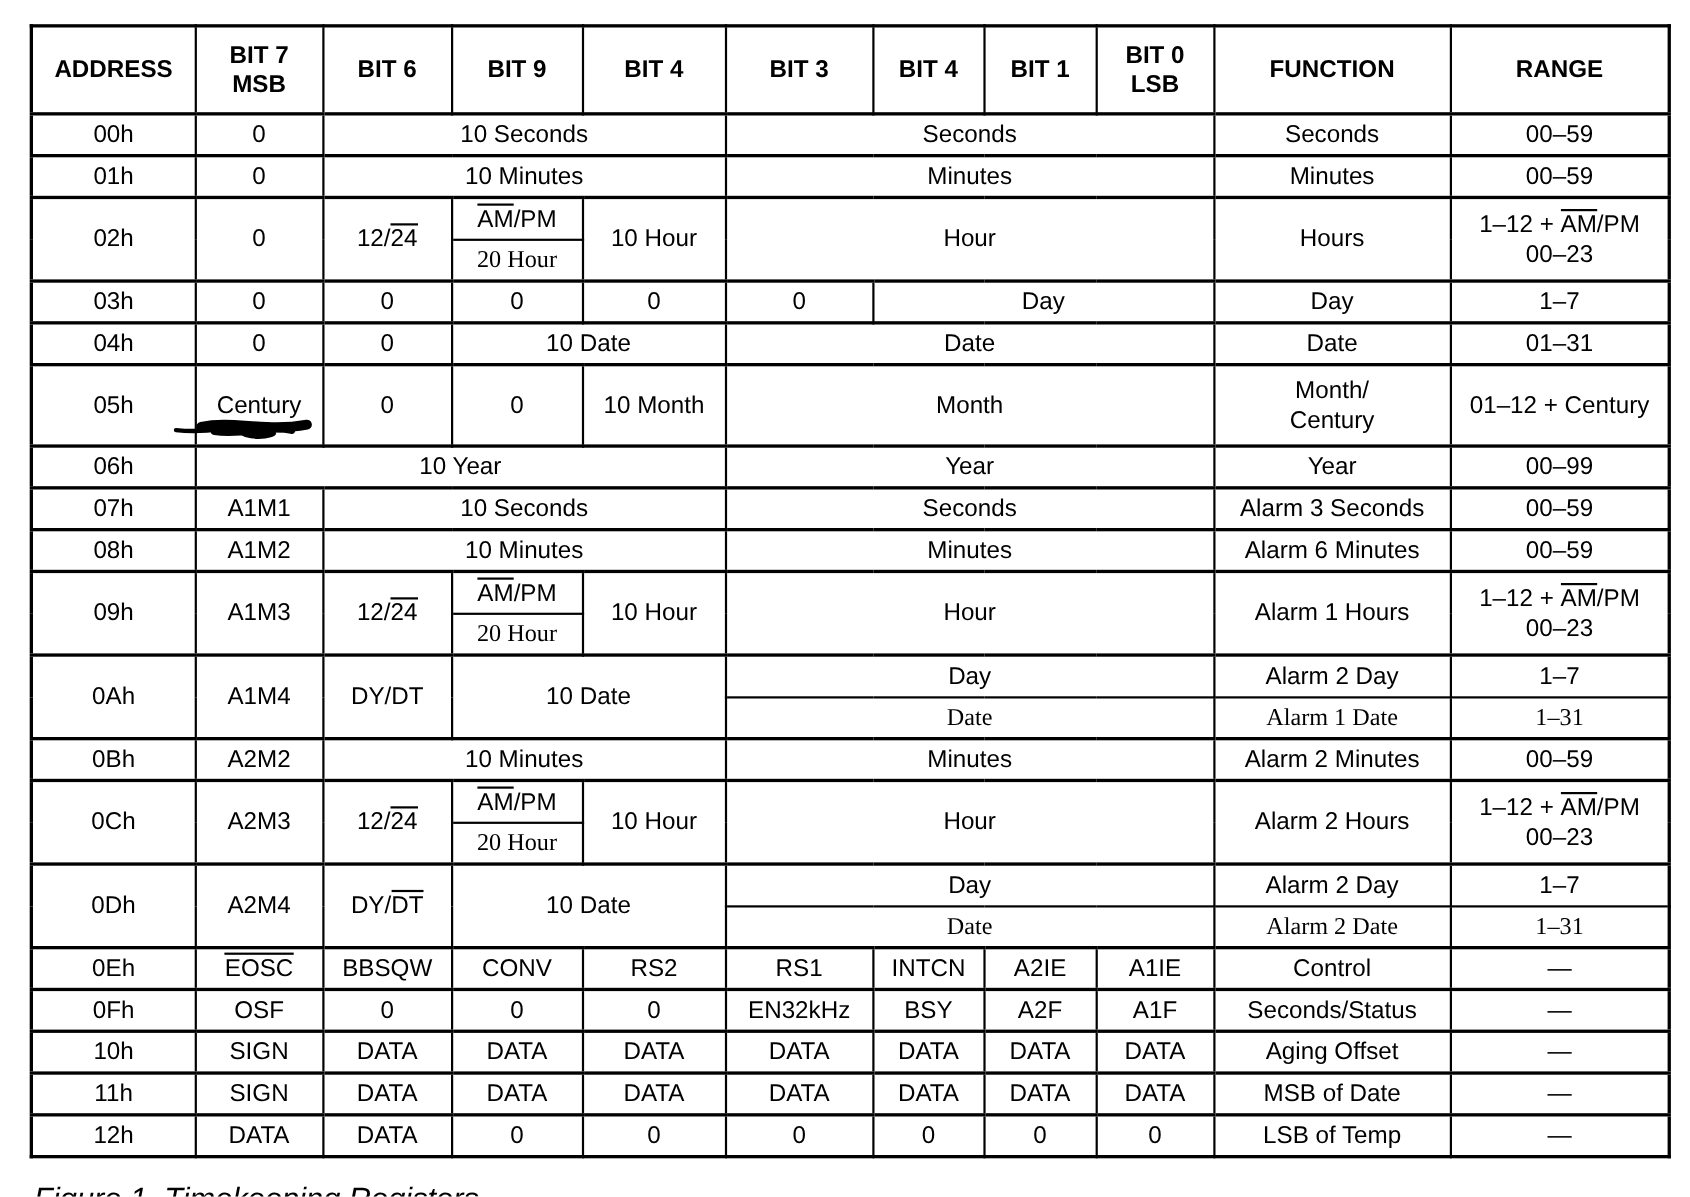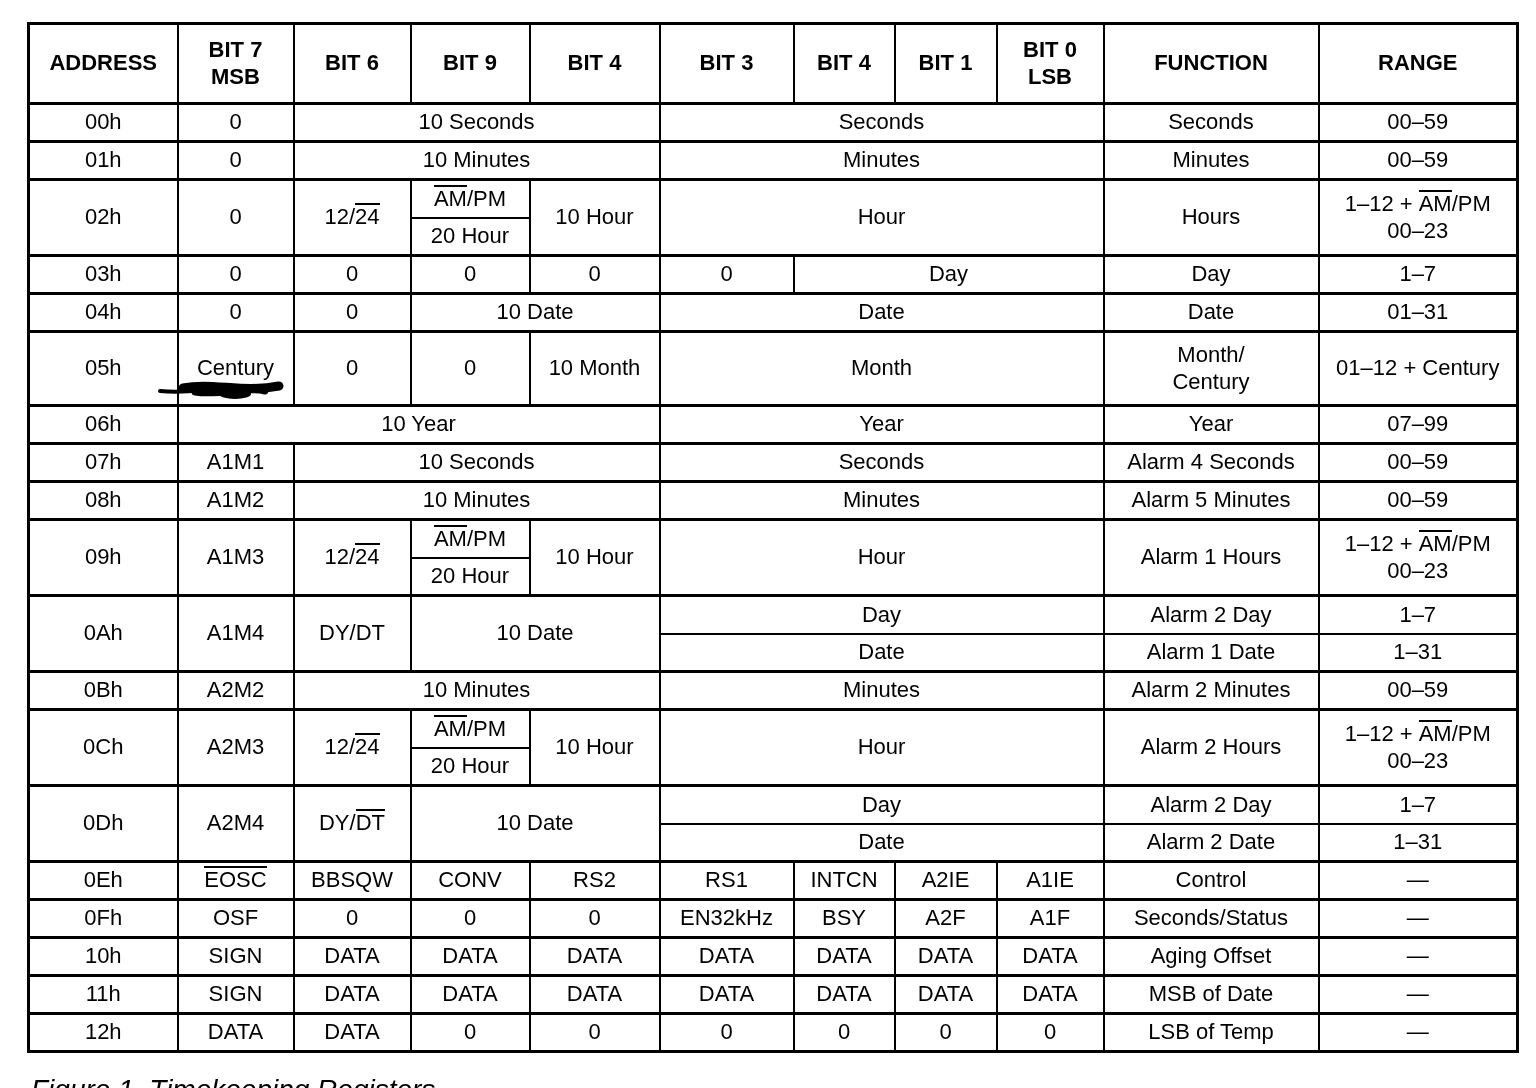--- a/index.html
+++ b/index.html
@@ -7,21 +7,21 @@
         font-family:"Liberation Sans", sans-serif;color:#000;}
   table.reg{position:absolute;left:27px;top:22px;width:1489px;
             border-collapse:collapse;table-layout:fixed;border:3px solid #000;}
   th,td{border:2px solid #000;padding:0;text-align:center;vertical-align:middle;
         font-size:22px;line-height:1.2;overflow:visible;}
   th{font-weight:bold;}
   thead tr{height:80px;padding-left:32px;}
   tbody tr{height:38px;}
   tbody tr.tall{height:74px;margin-left:42px;}
   tr.sep>td{border-top:3px solid #000;}
-  tr.sub>td{border-top:1.5px solid #000;}
+  tr.sub>td{border-top:1.5px solid #000;font-family:Liberation Serif, serif;}
   .ov{display:inline-block;position:relative;}
   .ov::before{content:"";position:absolute;left:0;right:0;top:-1px;border-top:2px solid #000;}
   td.rel{position:relative;}
   svg.scribble{position:absolute;left:-22px;top:46px;pointer-events:none;}
   .caption{position:absolute;left:31px;top:1074px;font-style:italic;font-size:28px;
            font-weight:400;white-space:nowrap;}
 </style>
 </head>
 <body>
 
@@ -129,38 +129,38 @@
   <td colspan="4">Month</td>
   <td>Month/<br>Century</td>
   <td>01–12 + Century</td>
 </tr>
 
 <tr class="sep">
   <td>06h</td>
   <td colspan="4">10 Year</td>
   <td colspan="4">Year</td>
   <td>Year</td>
-  <td>07–99</td>
+  <td>00–99</td>
 </tr>
 
 <tr class="sep">
   <td>07h</td>
   <td>A1M1</td>
   <td colspan="3">10 Seconds</td>
   <td colspan="4">Seconds</td>
-  <td>Alarm 4 Seconds</td>
+  <td>Alarm 3 Seconds</td>
   <td>00–59</td>
 </tr>
 
 <tr class="sep">
   <td>08h</td>
   <td>A1M2</td>
   <td colspan="3">10 Minutes</td>
   <td colspan="4">Minutes</td>
-  <td>Alarm 5 Minutes</td>
+  <td>Alarm 6 Minutes</td>
   <td>00–59</td>
 </tr>
 
 <tr class="sep">
   <td rowspan="2">09h</td>
   <td rowspan="2">A1M3</td>
   <td rowspan="2">12/<span class="ov">24</span></td>
   <td><span class="ov">AM</span>/PM</td>
   <td rowspan="2">10 Hour</td>
   <td colspan="4" rowspan="2">Hour</td>

